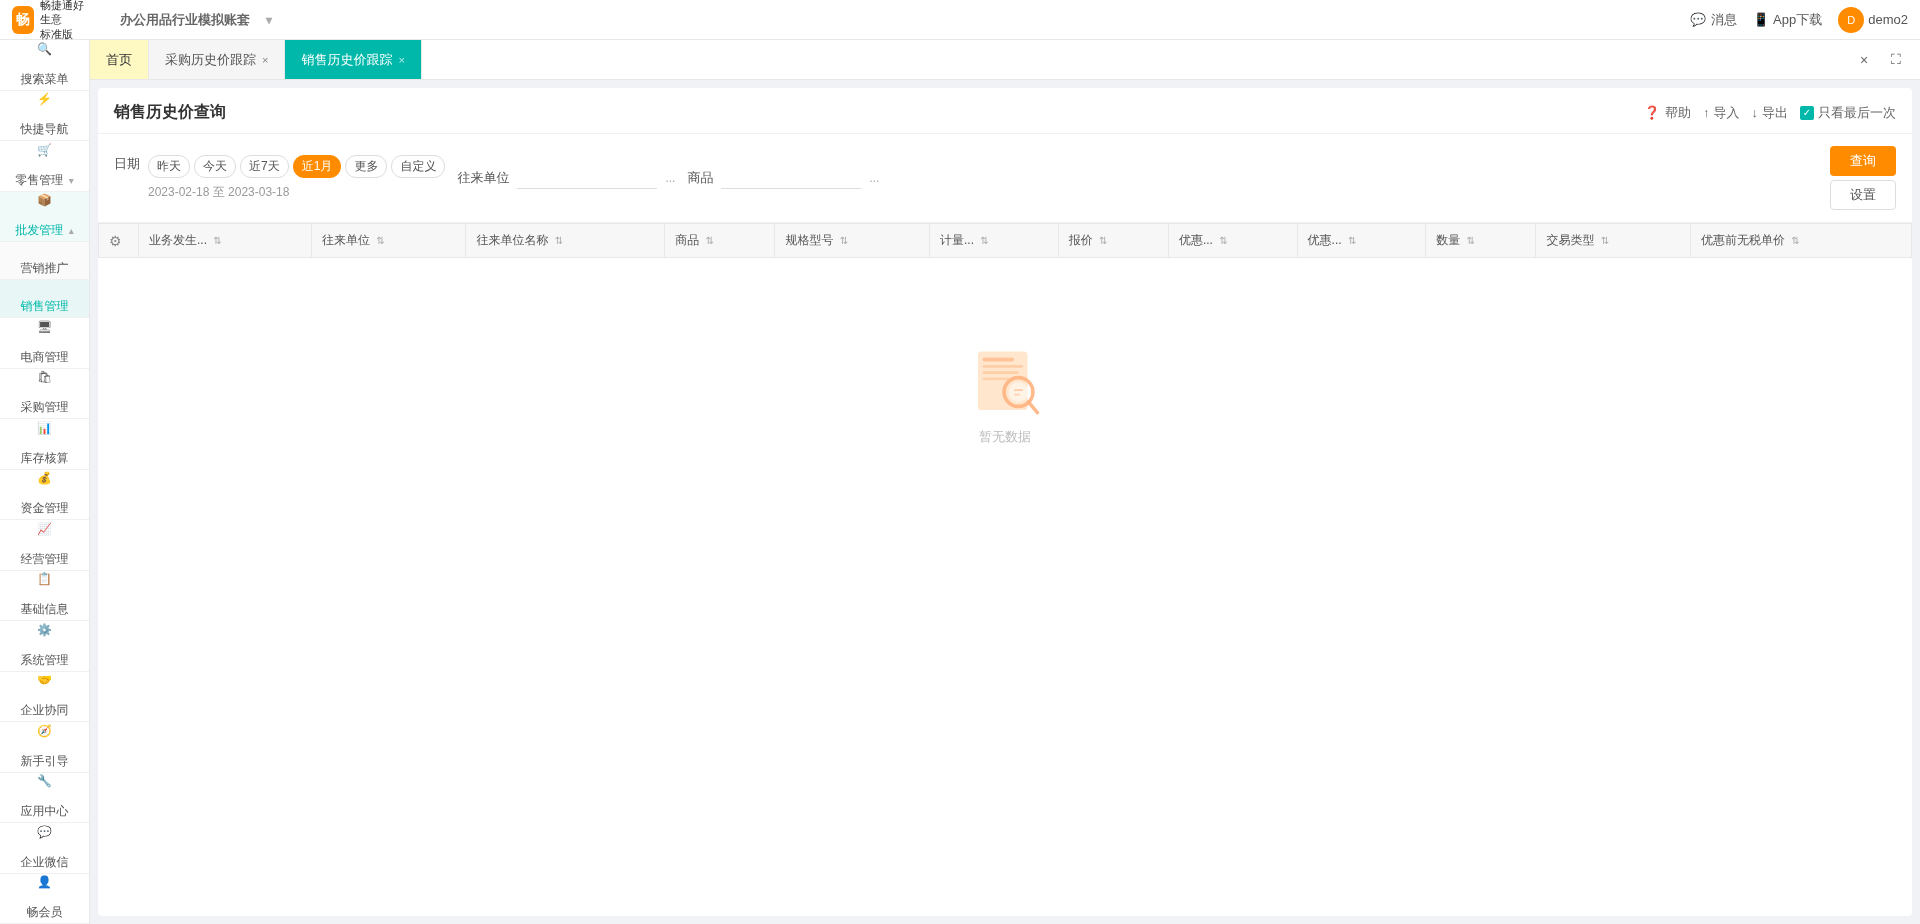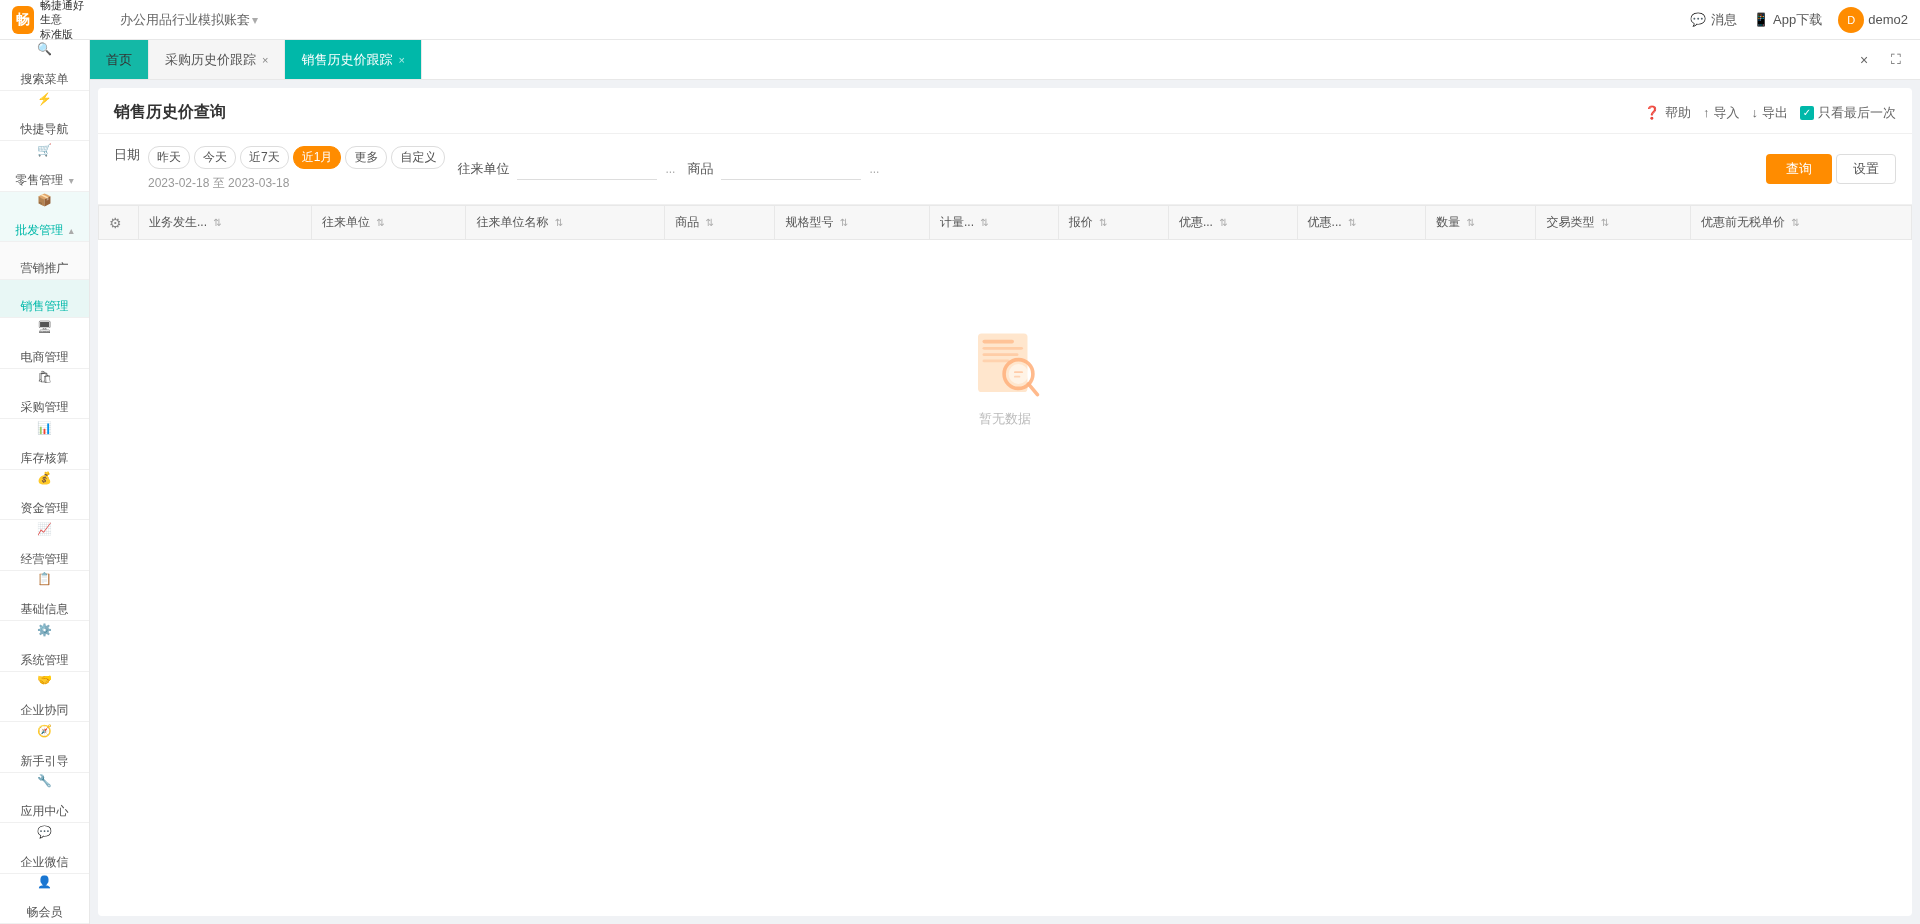--- a/index.html
+++ b/index.html
@@ -40,23 +40,24 @@
       font-weight: bold;
     }
     .logo-text {
       font-size: 11px;
       color: #333;
       line-height: 1.3;
     }
     .top-center {
       display: flex;
       align-items: center;
-      gap: 2px;
+      gap: 16px;
       flex: 1;
       padding: 0 20px;
+      font-weight: bold;
     }
     .top-bar-right {
       display: flex;
       align-items: center;
       gap: 16px;
       color: #555;
       font-size: 13px;
     }
     .top-right-item {
       display: flex;
@@ -166,21 +167,21 @@
       align-items: center;
       padding: 0 16px;
       font-size: 13px;
       cursor: pointer;
       color: #555;
       border-right: 1px solid #e8e8e8;
       gap: 6px;
       position: relative;
     }
     .tab-item.home {
-      background: #14b8a6;
+      background: #fef9c3;
       color: #333;
     }
     .tab-item.active {
       background: #00b8a9;
       color: white;
     }
     .tab-item.normal {
       background: #f5f5f5;
       color: #555;
       text-align: center;
@@ -334,21 +335,21 @@
       background: #fff;
       color: #555;
       border: 1px solid #ddd;
       border-radius: 4px;
       padding: 5px 16px;
       font-size: 13px;
       cursor: pointer;
     }
     .filter-actions {
       display: flex;
-      flex-direction: row;
+      flex-direction: column;
       gap: 4px;
       margin-left: auto;
     }
 
     
     .table-container {
       overflow: auto;
       flex: 1;
     }
     .data-table {

